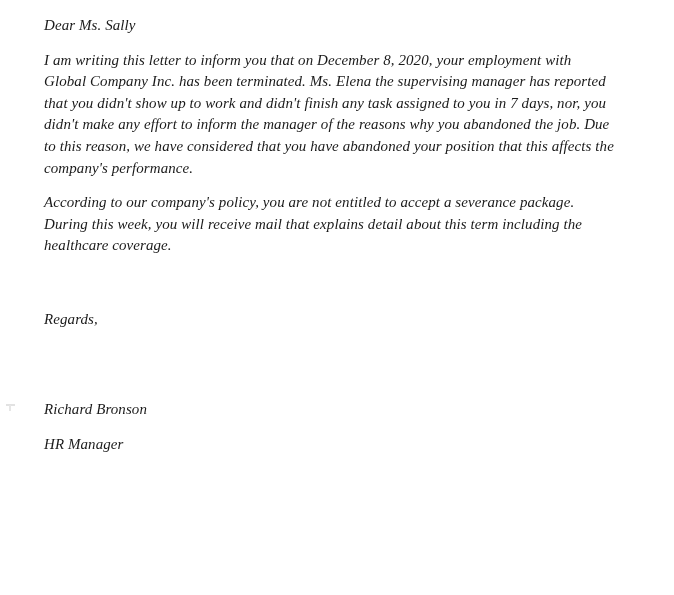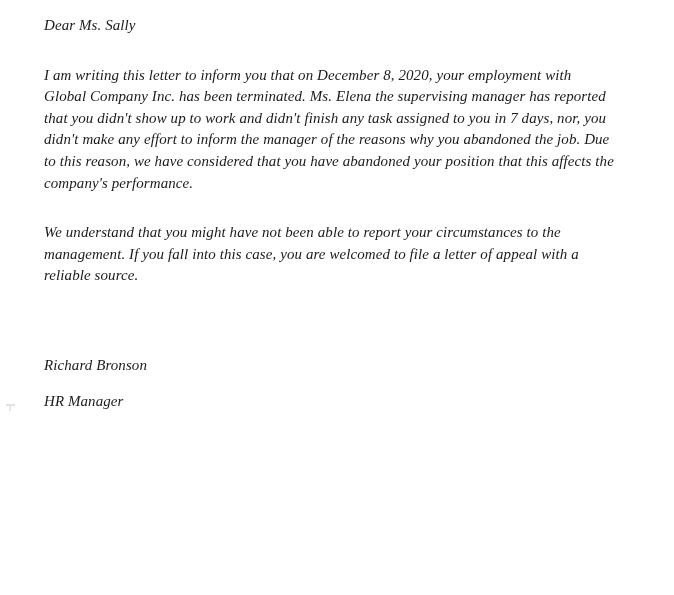--- a/index.html
+++ b/index.html
@@ -36,21 +36,21 @@
     transform-origin: left center;
   }
 
   .para {
     margin: 0;
     padding: 0;
   }
 
   
   .salutation { margin-top: 14px; }
-  .body-para  { margin-top: 28px; }
+  .body-para  { margin-top: 13px; }
   .closing    { margin-top: 52px; }
   .sign-name  { margin-top: 68px; }
   .sign-title { margin-top: 14px; }
 
   
   .margin-speck {
     position: absolute;
     left: 6px;
     top: 404px;
     width: 9px;
@@ -83,27 +83,30 @@
   <div class="para body-para">
     <div class="line">I am writing this letter to inform you that on December 8, 2020, your employment with</div>
     <div class="line">Global Company Inc. has been terminated. Ms. Elena the supervising manager has reported</div>
     <div class="line">that you didn't show up to work and didn't finish any task assigned to you in 7 days, nor, you</div>
     <div class="line">didn't make any effort to inform the manager of the reasons why you abandoned the job. Due</div>
     <div class="line">to this reason, we have considered that you have abandoned your position that this affects the</div>
     <div class="line">company's performance.</div>
   </div>
 
 
-
   <div class="para body-para">
-    <div class="line">We understand that you might have not been able to report your circumstances to the</div>
-    <div class="line">management. If you fall into this case, you are welcomed to file a letter of appeal with a</div>
-    <div class="line">reliable source.</div>
+    <div class="line">According to our company's policy, you are not entitled to accept a severance package.</div>
+    <div class="line">During this week, you will receive mail that explains detail about this term including the</div>
+    <div class="line">healthcare coverage.</div>
   </div>
 
+
+  <div class="para closing">
+    <div class="line">Regards,</div>
+  </div>
 
   <div class="para sign-name">
     <div class="line">Richard Bronson</div>
   </div>
 
   <div class="para sign-title">
     <div class="line">HR Manager</div>
   </div>
 
 </div>

